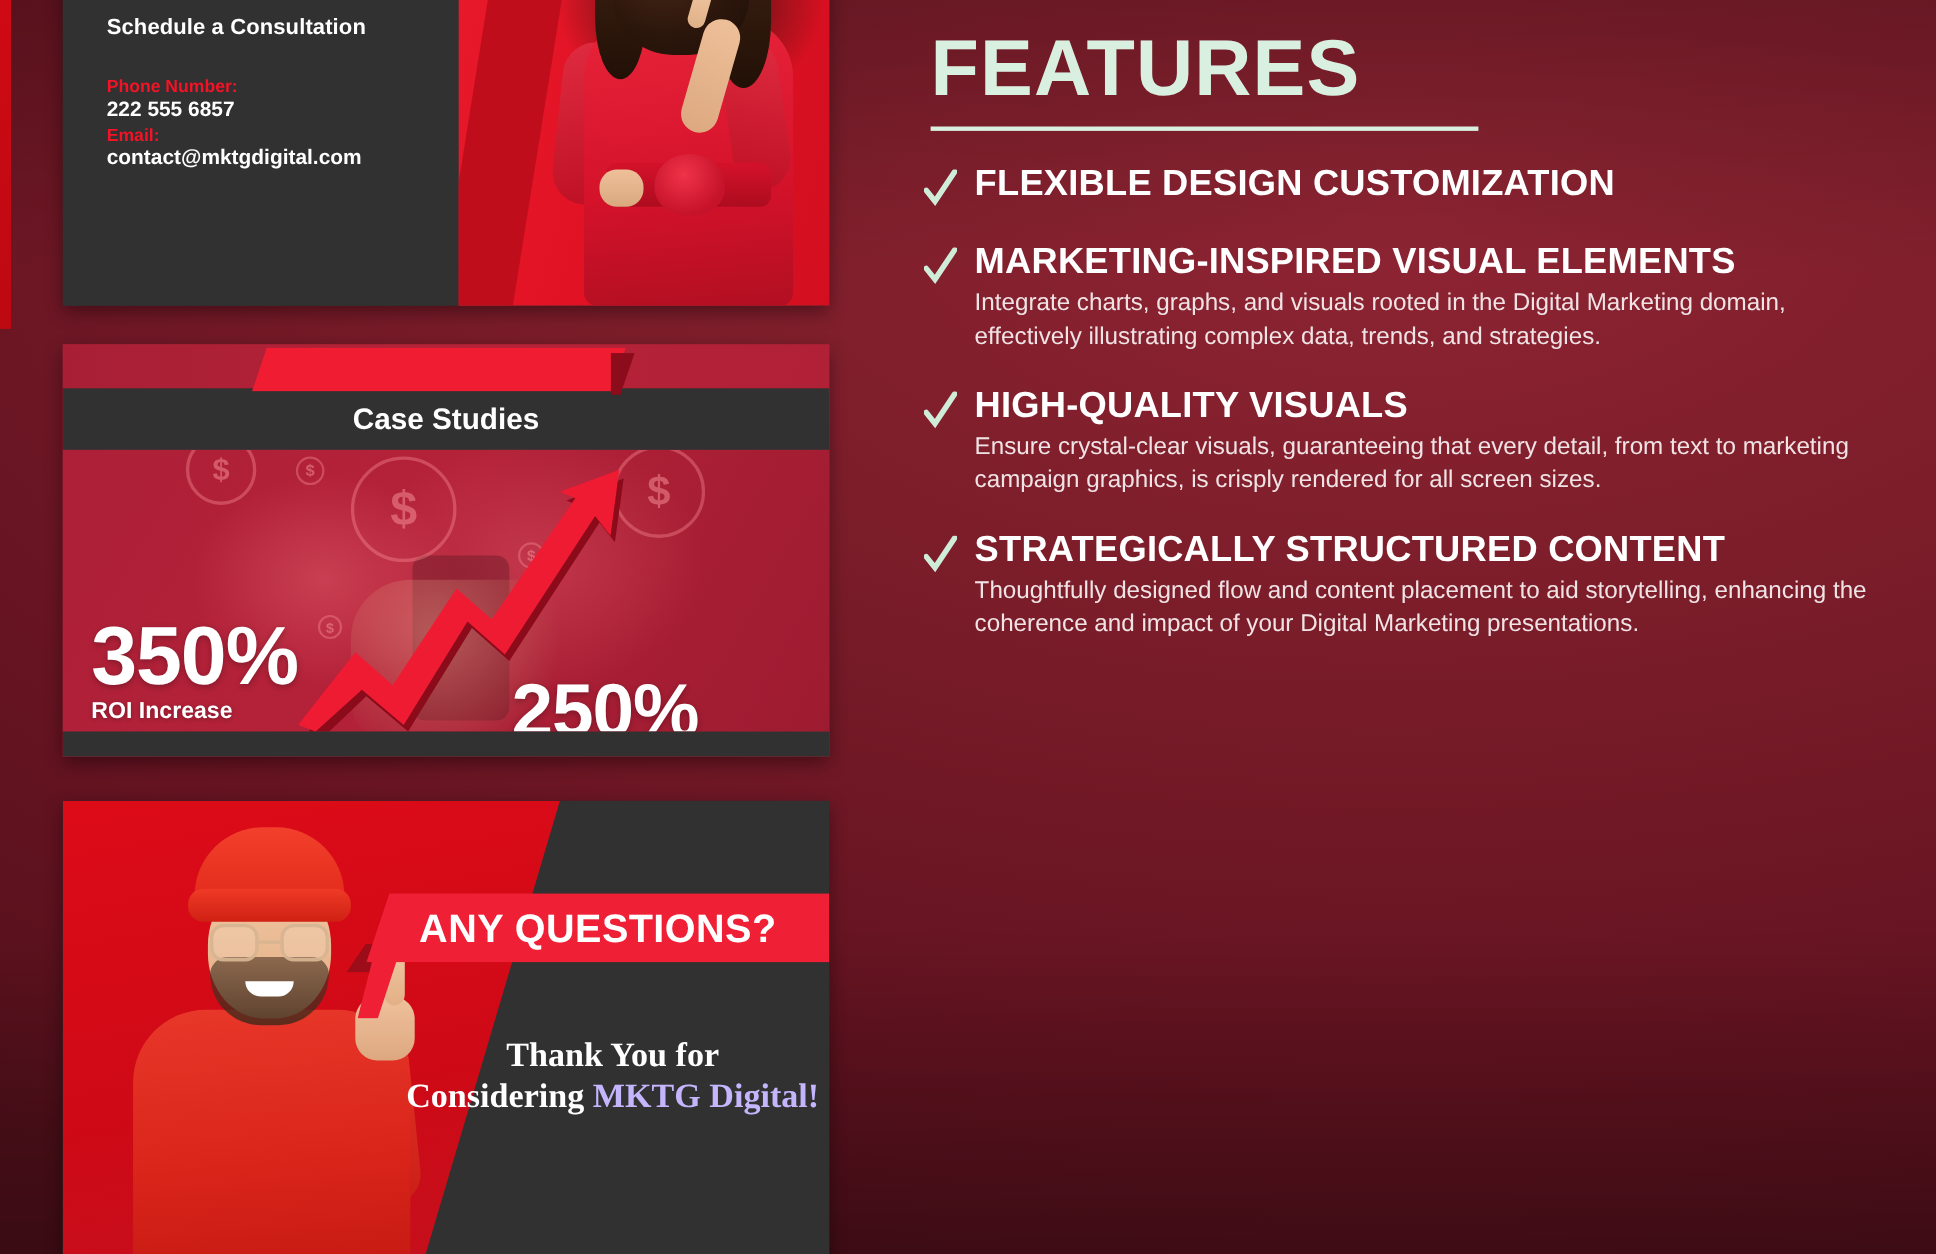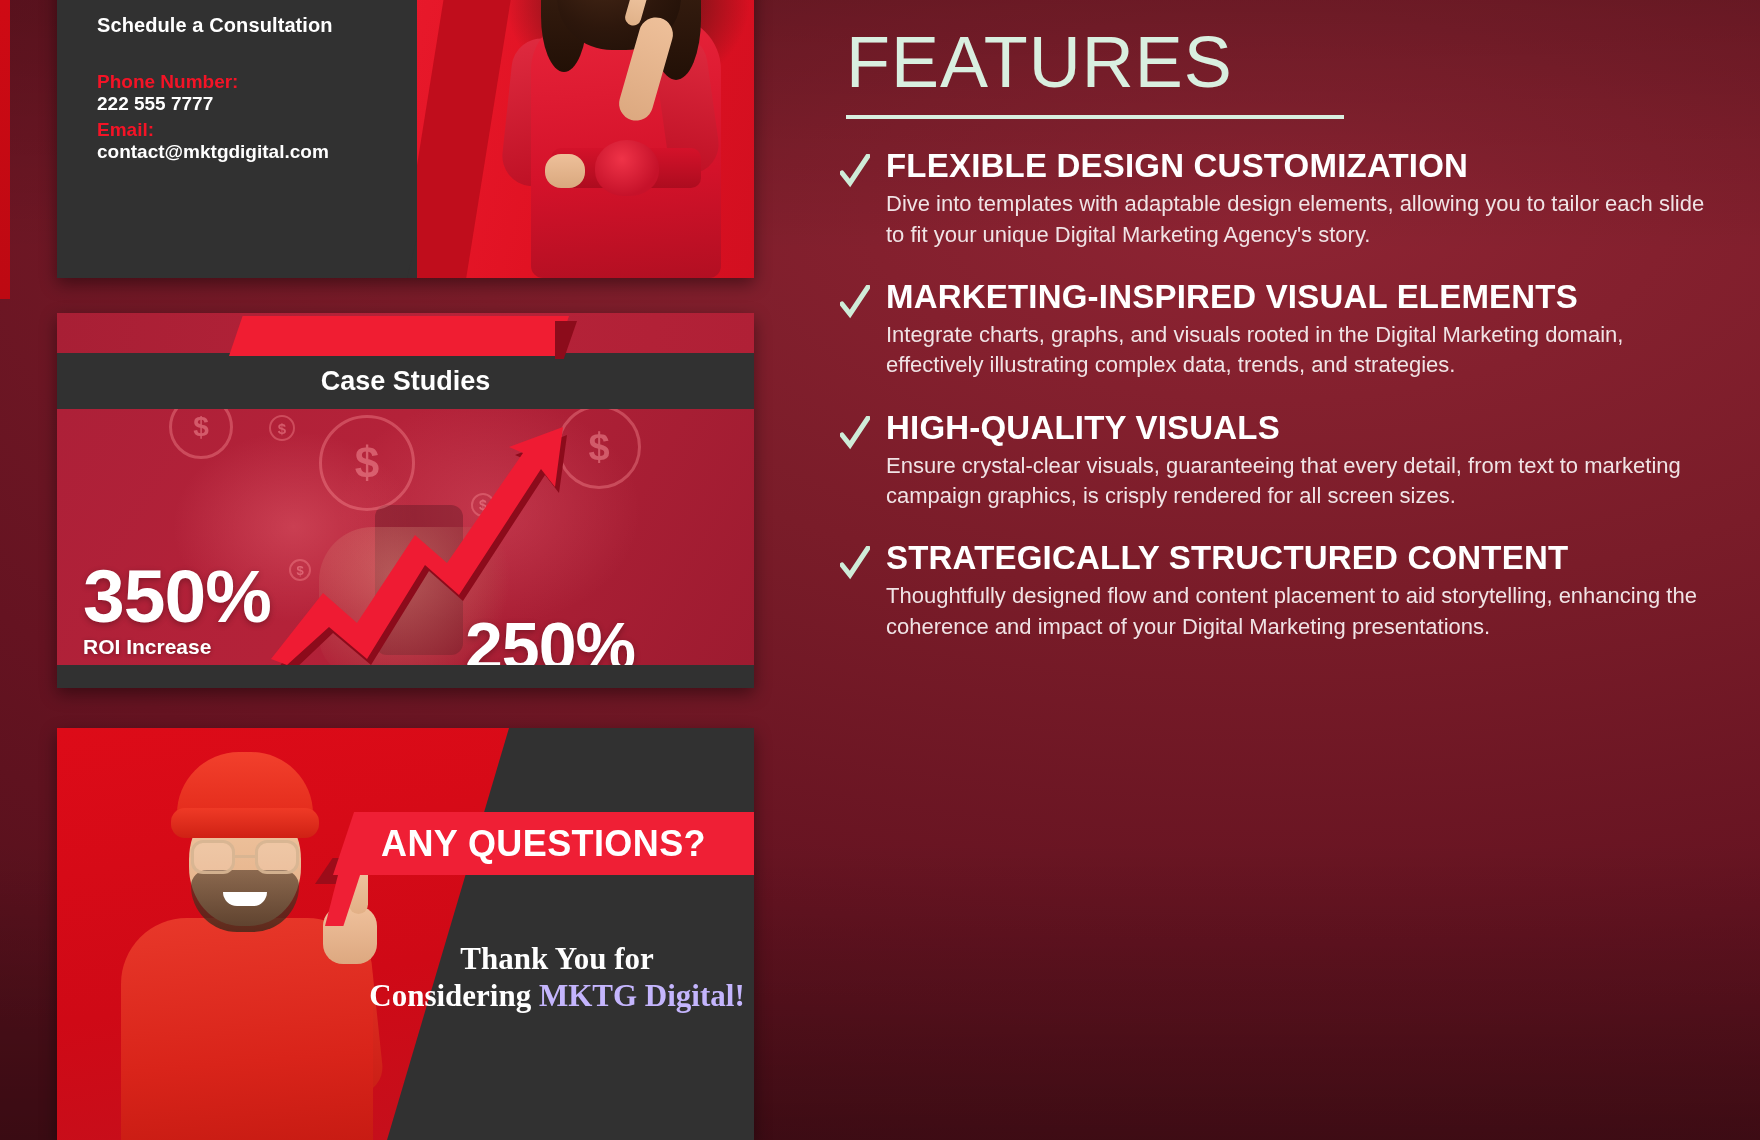--- a/index.html
+++ b/index.html
@@ -121,21 +121,21 @@
     background:linear-gradient(180deg,#d4122a,#ad0c1f);
     border-radius:10px;
   }
   .w-knot{
     position:absolute; left:116px; top:198px; width:64px; height:56px;
     border-radius:50% 50% 45% 45%;
     background:radial-gradient(circle at 42% 34%, #ef3348, #c6122a 70%);
   }
   #s1-body{ position:absolute; left:40px; top:66px; width:340px; }
   .s1-h{ color:#ffffff; font-size:20px; font-weight:bold; letter-spacing:.1px; }
-  .s1-lbl{ color:#f41326; font-size:19px; font-weight:bold; margin-top:4px; }
+  .s1-lbl{ color:#f41326; font-size:16px; font-weight:bold; margin-top:4px; }
   .s1-val{ color:#ffffff; font-size:19px; font-weight:bold; }
   #s1-gap{ height:30px; }
 
   
   #slide-2{ top:313px; height:375px; background:#b02036; }
   #s2-top{
     position:absolute; left:0; top:0; width:697px; height:44px;
     background:linear-gradient(100deg,#a81f35,#b62339 55%,#b02036);
   }
   #s2-tab{
@@ -284,21 +284,21 @@
     color:#ffffff; font-size:31px; font-weight:bold; line-height:1.2;margin-top:12px;
   }
   #s3-thanks em{ font-style:normal; color:#c4b5fd; }
 
   
   #right{
     position:absolute; left:790px; top:0; width:970px; height:1140px;
     padding:26px 40px 0 46px;
   }
   #feat-title{
-    color:#d9efe0; font-size:72px; font-weight:normal; letter-spacing:1px;
+    color:#d9efe0; font-size:72px; font-weight:bold; letter-spacing:1px;
     line-height:1.02; padding-left:10px;
   }
   #feat-rule{
     width:498px; height:4px; background:#d9efe0; margin:16px 0 0 10px;
   }
   .feat{
     display:flex; gap:16px; margin-top:29px; padding-left:4px;
   }
   .check{
     flex:0 0 auto; width:30px; height:36px; margin-top:6px;
@@ -339,21 +339,21 @@
       <div class="w-belt"></div>
       <div class="w-knot"></div>
       <div class="w-hand-l"></div>
     </div>
   </div>
 
   <div id="s1-body">
     <div class="s1-h">Schedule a Consultation</div>
     <div id="s1-gap"></div>
     <div class="s1-lbl">Phone Number:</div>
-    <div class="s1-val">222 555 7777</div>
+    <div class="s1-val">222 555 6857</div>
     <div class="s1-lbl">Email:</div>
     <div class="s1-val">contact@mktgdigital.com</div>
   </div>
 </div>
 
 <div class="slide" id="slide-2">
   <div id="s2-top"></div>
   <div id="s2-bar"></div>
   <div id="s2-tab"></div>
   <div id="s2-tab-sh"></div>
@@ -422,21 +422,20 @@
 <div id="right">
   <div id="feat-title">FEATURES</div>
   <div id="feat-rule"></div>
 
   <div class="feat">
     <svg class="check" viewBox="0 0 30 36">
       <path d="M2 19 L10 29 L28 2" stroke="#cfecd8" stroke-width="5" fill="none" stroke-linecap="round"></path>
     </svg>
     <div class="feat-txt">
       <div class="feat-h">FLEXIBLE DESIGN CUSTOMIZATION</div>
-      <div class="feat-p">Dive into templates with adaptable design elements, allowing you to tailor each slide to fit your unique Digital Marketing Agency's story.</div>
     </div>
   </div>
 
 
   <div class="feat">
     <svg class="check" viewBox="0 0 30 36">
       <path d="M2 19 L10 29 L28 2" stroke="#cfecd8" stroke-width="5" fill="none" stroke-linecap="round"></path>
     </svg>
     <div class="feat-txt">
       <div class="feat-h">MARKETING-INSPIRED VISUAL ELEMENTS</div>

